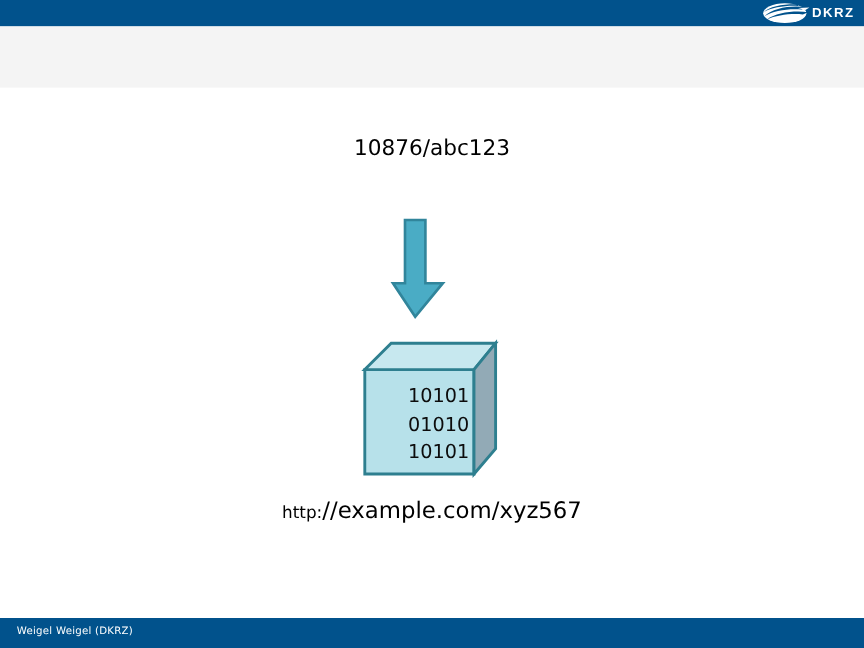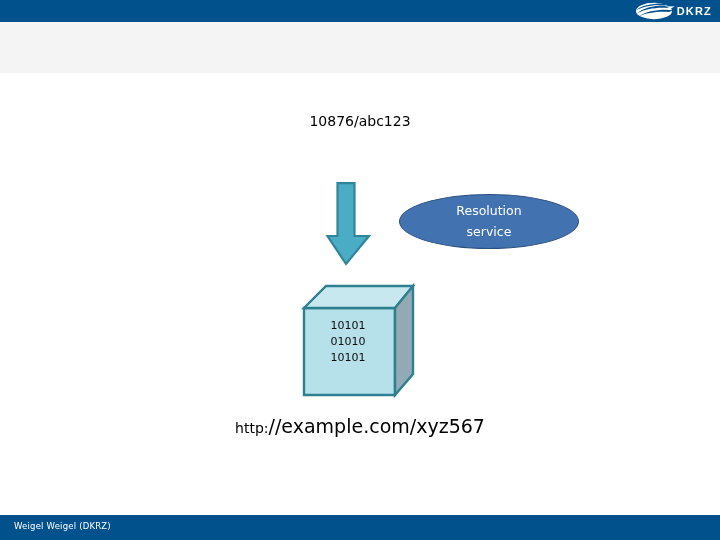--- a/index.html
+++ b/index.html
@@ -76,21 +76,21 @@
     white-space: nowrap;
   }
 
   
   .pid-label {
     position: absolute;
     left: 0;
     top: 113px;
     width: 720px;
     text-align: center;
-    font-size: 14px;
+    font-size: 18px;
     color: #000000;
     font-family: "DejaVu Sans", sans-serif;
   }
 
   
   .arrow-wrap {
     position: absolute;
     left: 322px;
     top: 182px;
     width: 58px;
@@ -125,22 +125,22 @@
     left: 300px;
     top: 282px;
     width: 118px;
     height: 118px;
   }
   .cube-text {
     position: absolute;
     left: 305px;
     top: 318px;
     width: 86px;
-    text-align: center;
-    font-size: 11px;
+    text-align: right;
+    font-size: 16px;
     line-height: 1.47;
     color: #0c0c0c;
     font-family: "DejaVu Sans", sans-serif;
     pointer-events: none;
   }
 
   
   .url-line {
     position: absolute;
     left: 0;
@@ -198,24 +198,20 @@
   <div class="title-band"></div>
 
   <div class="pid-label">10876/abc123</div>
 
   <div class="arrow-wrap">
     <svg width="58" height="86" viewBox="0 0 58 86">
       <polygon points="15.5,1.2 32.5,1.2 32.5,54 47,54 24,82 5.5,54 15.5,54" fill="#4aacc5" stroke="#31859b" stroke-width="2.2" stroke-linejoin="miter"></polygon>
     </svg>
   </div>
 
-  <div class="ellipse">
-    <span>Resolution</span>
-    <span>service</span>
-  </div>
 
   <div class="cube-wrap">
     <svg width="118" height="118" viewBox="0 0 118 118">
 
       <polygon points="4,26 95,26 95,113 4,113" fill="#b7e1ea" stroke="#2e7f8f" stroke-width="2.4" stroke-linejoin="miter"></polygon>
 
       <polygon points="4,26 26,4 113,4 95,26" fill="#c7e8ef" stroke="#2e7f8f" stroke-width="2.4" stroke-linejoin="miter"></polygon>
 
       <polygon points="95,26 113,4 113,92 95,113" fill="#92aab6" stroke="#2e7f8f" stroke-width="2.4" stroke-linejoin="miter"></polygon>
     </svg>

